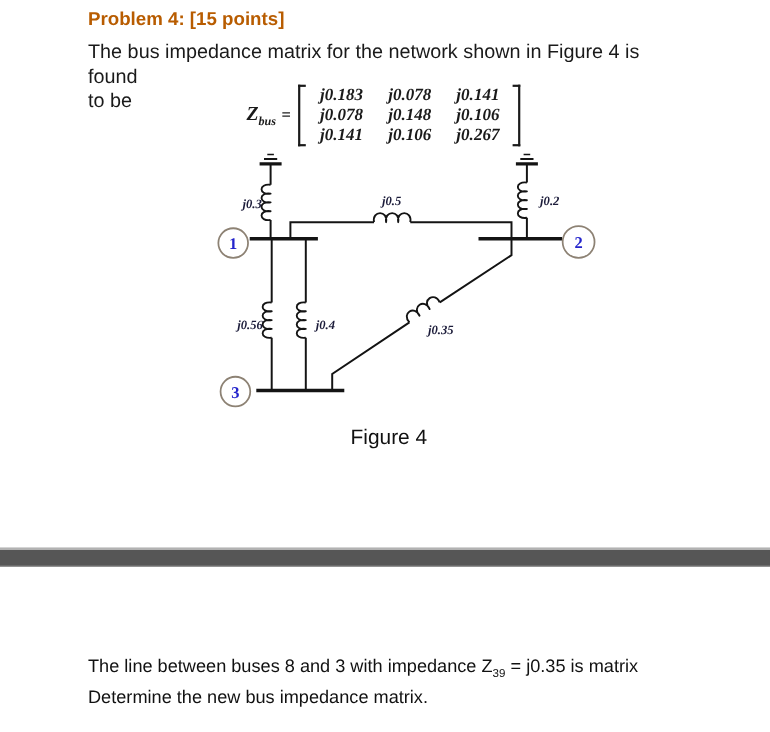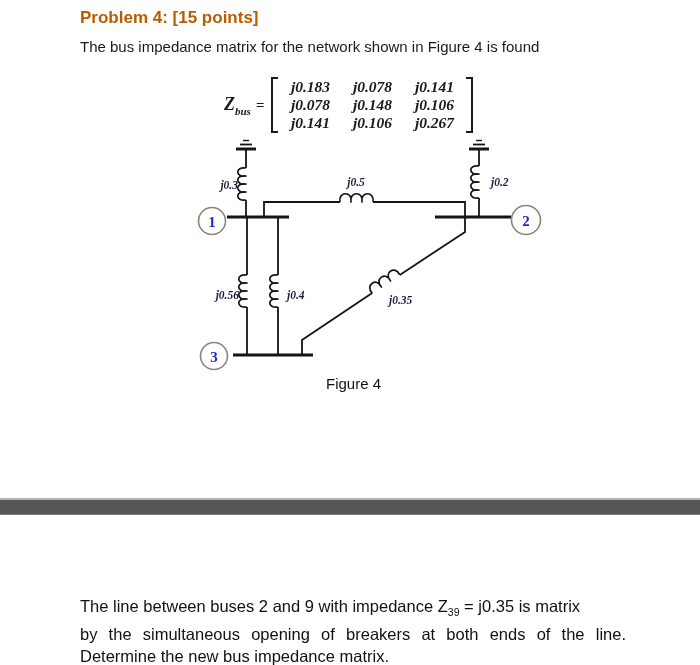--- a/index.html
+++ b/index.html
@@ -2,21 +2,21 @@
 <html style="--title_accent: #b85c00; --bus_number: #2424cc; --circle_stroke: #8d8274; --label_ink: #1c1c3a; --divider: #565656;"><head>
 <meta charset="utf-8">
 <style>
   html,body{margin:0;padding:0;background:#fff;}
   .canvas{position:relative;width:700px;height:665px;background:#fff;overflow:hidden;
           font-family:"Liberation Sans", sans-serif;color:#1a1a1a;padding-left:32px;}
 
   .title{position:absolute;left:80px;top:8px;font-size:17px;font-weight:bold;
          color:var(--title_accent);white-space:nowrap;}
 
-  .intro{position:absolute;left:80px;top:36px;width:550px;font-size:15px;line-height:22px;}
+  .intro{position:absolute;left:80px;top:36px;width:550px;font-size:18px;line-height:22px;}
 
   
   .matrix-wrap{position:absolute;left:224px;top:77px;display:flex;align-items:center;}
   .zsym{font-family:"Liberation Serif", serif;font-style:italic;font-weight:bold;font-size:18px;}
   .zsym sub{font-size:11px;}
   .eq{font-family:"Liberation Serif", serif;font-weight:bold;font-size:15px;margin:0 7px 0 5px;}
   .bracket{width:5px;align-self:stretch;border:2px solid #1a1a1a;}
   .bracket.left{border-right:none;}
   .bracket.right{border-left:none;}
   .mgrid{display:grid;grid-template-columns:repeat(3,62px);padding:1px 1px;
@@ -28,40 +28,41 @@
   .wire{fill:none;stroke:#141414;stroke-width:1.8px;}
   .busbar{fill:none;stroke:#141414;stroke-width:3.2px;}
   .coil{fill:none;stroke:#141414;stroke-width:1.7px;stroke-linejoin:round;}
   .gnd{fill:none;stroke:#141414;}
   .bus-circle{fill:#ffffff;stroke:var(--circle_stroke);stroke-width:1.6px;}
   .bus-num{font-family:"Liberation Serif", serif;font-weight:bold;font-size:15px;
            fill:var(--bus_number);}
   .zlabel{font-family:"Liberation Serif", serif;font-style:italic;font-weight:bold;
           font-size:11.5px;fill:var(--label_ink);}
 
-  .caption{position:absolute;left:281px;top:375px;width:145px;text-align:center;
-           font-size:15px;color:#111;}
+  .caption{position:absolute;left:281px;top:388px;width:145px;text-align:center;
+           font-size:19px;color:#111;}
 
   .divider{position:absolute;left:0;top:498px;width:700px;height:17px;box-sizing:border-box;
            background:var(--divider);border-top:2px solid #b2b2b2;border-bottom:1px solid #7a7a7a;}
 
   .question{position:absolute;left:80px;top:595px;width:546px;font-size:16.5px;
             line-height:22px;color:#111;}
   .question .just{text-align:justify;text-align-last:justify;}
   .question sub{font-size:10.5px;}
 </style>
 </head>
 <body>
 
 <div class="canvas">
 
   <div class="title">Problem 4: [15 points]</div>
 
   <div class="intro">
     <div>The bus impedance matrix for the network shown in Figure 4 is found</div>
+    <div>to be</div>
   </div>
 
   <div class="matrix-wrap">
     <span class="zsym"><i>Z</i><sub>bus</sub></span>
     <span class="eq">=</span>
     <span class="bracket left"></span>
     <div class="mgrid">
       <span>j0.183</span>
       <span>j0.078</span>
       <span>j0.141</span>
@@ -117,18 +118,17 @@
     <text class="zlabel" x="239" y="299" text-anchor="end">j0.56</text>
     <text class="zlabel" x="287" y="299" text-anchor="start">j0.4</text>
     <text class="zlabel" x="389" y="304" text-anchor="start">j0.35</text>
   </svg>
 
   <div class="caption">Figure 4</div>
 
   <div class="divider"></div>
 
   <div class="question">
-    <div><span>The line between buses 2 and 9 with impedance Z</span><sub>39</sub><span> = j0.35 is matrix</span></div>
-    <div class="just">by the simultaneous opening of breakers at both ends of the line.</div>
+    <div><span>The line between buses 8 and 3 with impedance Z</span><sub>39</sub><span> = j0.35 is matrix</span></div>
     <div>Determine the new bus impedance matrix.</div>
   </div>
 
 </div>
 
 </body></html>

